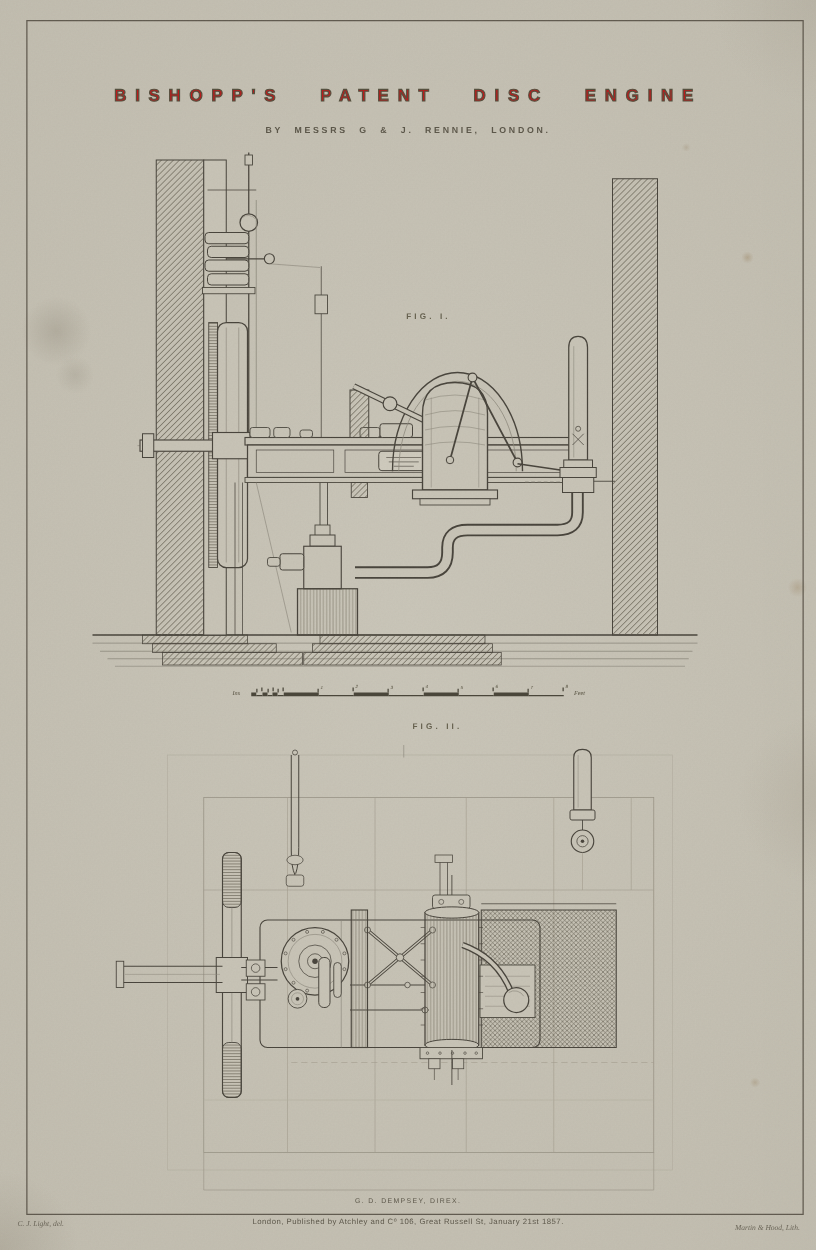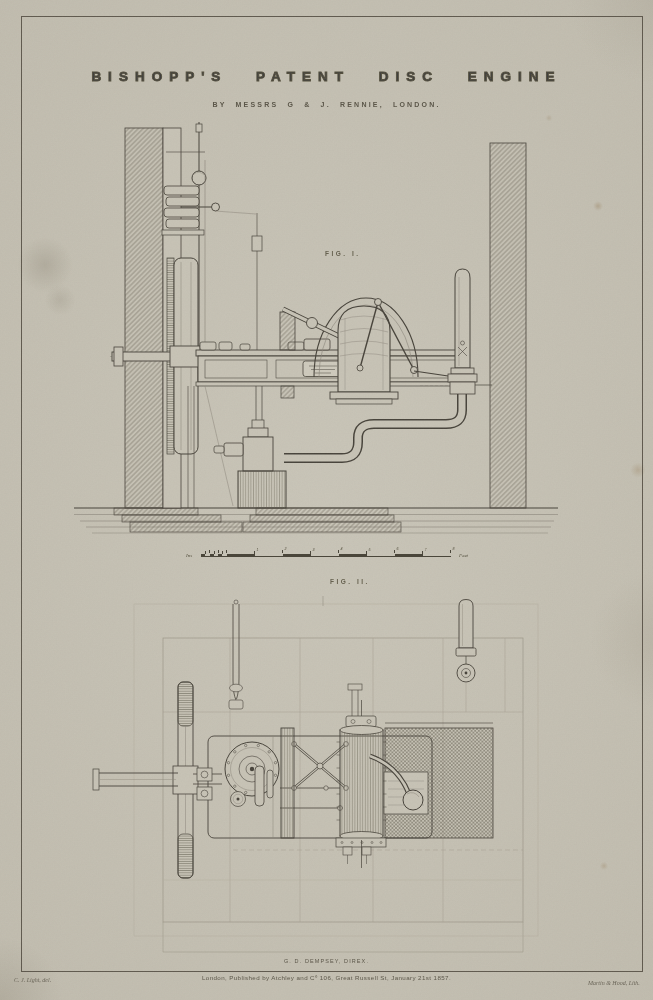--- a/index.html
+++ b/index.html
@@ -18,21 +18,21 @@
       radial-gradient(circle 100px at 660px 640px, rgba(120,108,88,0.12), transparent 70%),
       radial-gradient(ellipse 600px 900px at 326px 500px, rgba(255,255,250,0.05), rgba(90,80,60,0.07));
     font-family:"Liberation Sans", sans-serif;color:#46423a;
   }
   .plate{position:absolute;inset:0;}
   .frame{position:absolute;left:21px;top:16px;width:620px;height:954px;
          border:1px solid rgba(66,60,50,0.78);}
   svg.art{position:absolute;left:0;top:0;}
   .txt{position:absolute;white-space:nowrap;}
   .title{left:0;right:0;top:69px;text-align:center;font-size:13.5px;font-weight:bold;
-         letter-spacing:7px;word-spacing:18px;color:#404040;-webkit-text-stroke:0.9px #55503f;}
+         letter-spacing:7px;word-spacing:18px;color:#b91c1c;-webkit-text-stroke:0.9px #55503f;}
   .subtitle{left:0;right:0;top:101px;text-align:center;font-size:7px;font-weight:bold;
             letter-spacing:2.2px;word-spacing:5px;color:#5c574a;}
   .figlabel{font-size:6.5px;letter-spacing:2.5px;color:#66614f;font-weight:bold;}
   .fig1lbl{left:325px;top:250px;}
   .fig2lbl{left:330px;top:578px;}
   .dempsey{left:0;right:0;top:958px;text-align:center;font-size:5.5px;letter-spacing:1.1px;color:#5c574a;}
   .pub{left:0;right:0;top:974px;text-align:center;font-size:6.2px;letter-spacing:.4px;color:#5c574a;}
   .corner{font-size:6px;font-style:italic;font-family:"Liberation Serif",serif;color:#6a6558;}
   .cl{left:14px;top:977px;}
   .cr{left:588px;top:980px;}

